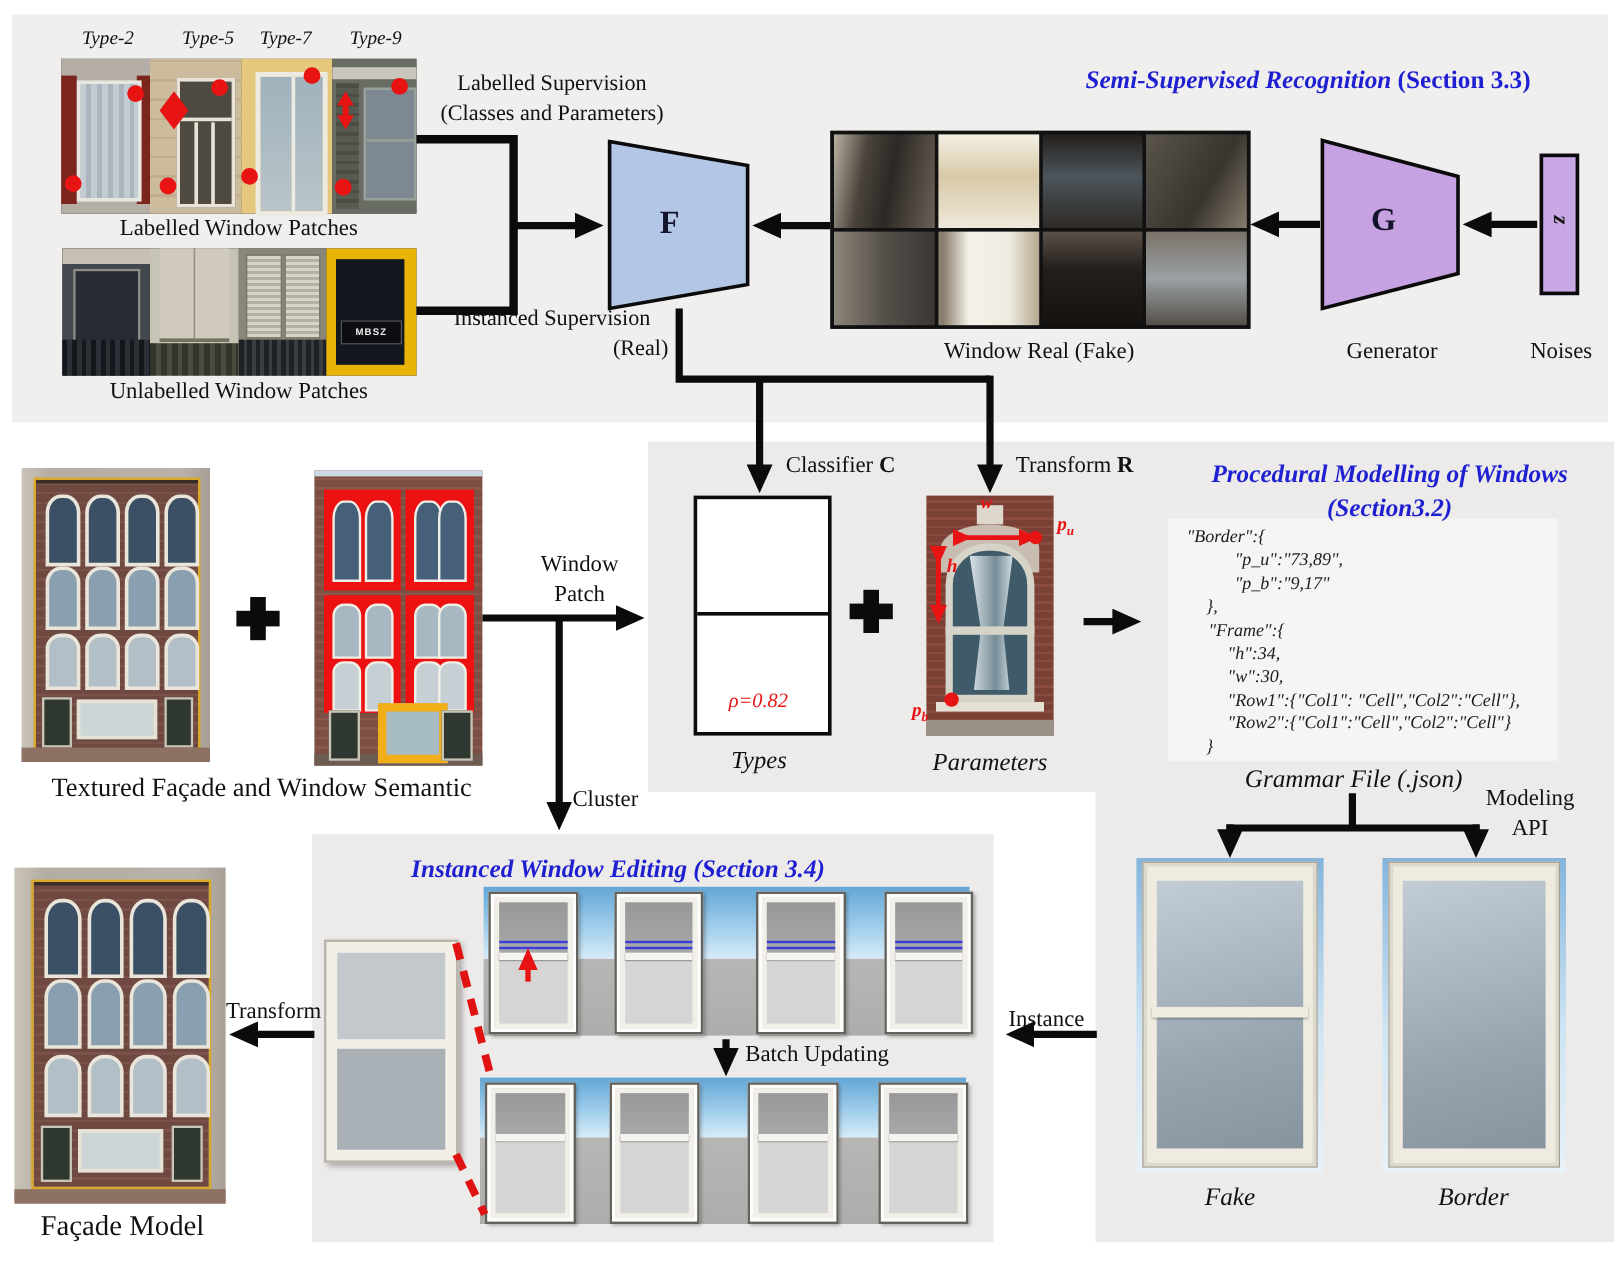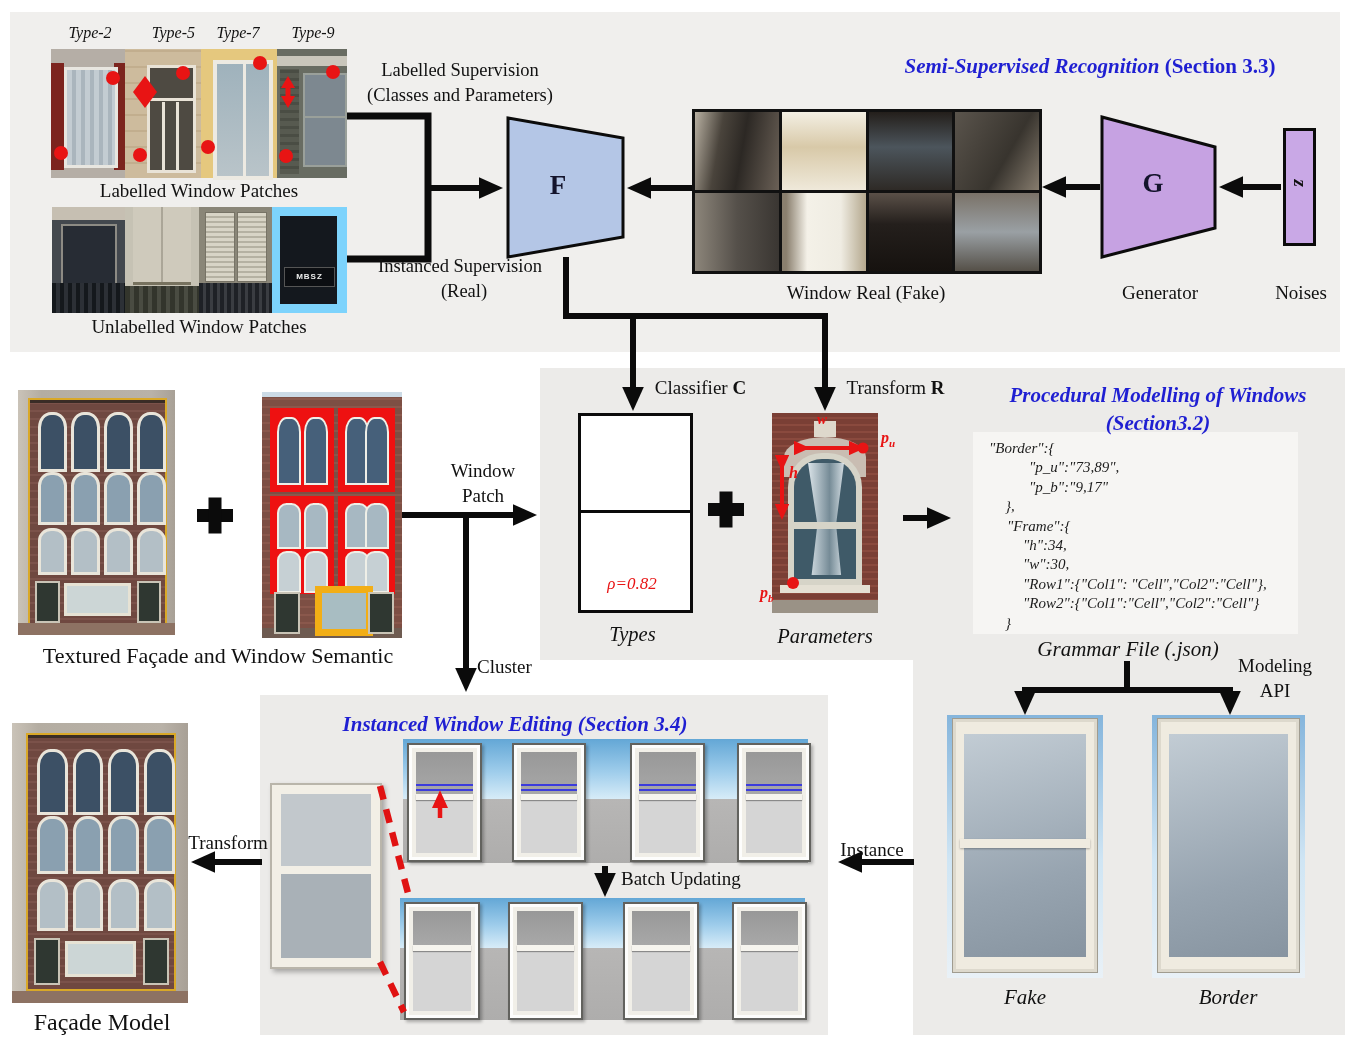--- a/index.html
+++ b/index.html
@@ -51,21 +51,21 @@
   .u2 .sh{position:absolute;left:8px;right:8px;top:0;bottom:28px;
           background:linear-gradient(90deg,#cfcabc 48%,#8f8a7c 50%,#cfcabc 52%);border-bottom:3px solid #77725f;}
   .u2 .bal{position:absolute;left:0;right:0;bottom:0;height:27px;background:#3f4138;
            background:repeating-linear-gradient(90deg,#33352c 0 5px,#4a4c42 5px 9px);}
   .u3{background:#8a8678;}
   .u3 .sa,.u3 .sb{position:absolute;top:5px;width:28px;height:68px;border:1px solid #777366;
           background:repeating-linear-gradient(0deg,#d8d4c6 0 3px,#b5b1a2 3px 5px);}
   .u3 .sa{left:6px;} .u3 .sb{left:38px;}
   .u3 .bal{position:absolute;left:0;right:0;bottom:0;height:30px;
            background:repeating-linear-gradient(90deg,#1e2126 0 4px,#3a3d42 4px 7px);}
-  .u4{background:#7dd3fc;}
+  .u4{background:#eab308;}
   .u4 .win{position:absolute;left:8px;top:9px;width:57px;height:88px;background:#14181e;}
   .u4 .sign{position:absolute;left:12px;top:60px;width:49px;height:18px;background:#0c0e12;border:1px solid #555;
             color:#eee;font-family:"Liberation Sans",sans-serif;font-size:8px;font-weight:bold;
             text-align:center;line-height:18px;letter-spacing:1px;}
   
   #fakegrid{position:absolute;left:692px;top:109px;width:344px;height:159px;background:#111;
             display:grid;grid-template-columns:repeat(4,1fr);grid-template-rows:1fr 1fr;gap:3px;border:3px solid #111;}
   #fakegrid div{position:relative;}
   .fk1{background:linear-gradient(100deg,#b8b0a2,#4a443c 30%,#2c2824 55%,#6a6056);}
   .fk2{background:linear-gradient(180deg,#f3efe3,#d8c9a8 45%,#efe9da);}
@@ -470,21 +470,21 @@
 
   <div class="t it s16 c" style="left:58px;top:24px;width:64px;">Type-2</div>
   <div class="t it s16 c" style="left:131px;top:24px;width:64px;text-align:right;">Type-5</div>
   <div class="t it s16 c" style="left:206px;top:24px;width:64px;">Type-7</div>
   <div class="t it s16 c" style="left:281px;top:24px;width:64px;">Type-9</div>
   <div class="t s19 c" style="left:59px;top:180px;width:280px;">Labelled Window Patches</div>
   <div class="t s19 c" style="left:49px;top:316px;width:300px;">Unlabelled Window Patches</div>
   <div class="t s18 c" style="left:350px;top:60px;width:220px;">Labelled Supervision</div>
   <div class="t s18 c" style="left:350px;top:85px;width:220px;">(Classes and Parameters)</div>
   <div class="t s18 c" style="left:350px;top:256px;width:220px;">Instanced Supervision</div>
-  <div class="t s18 c" style="left:354px;top:281px;width:220px;">(Real)</div>
+  <div class="t s18 c" style="left:337px;top:281px;width:220px;text-align:right;">(Real)</div>
   <div class="t b s27 c" style="left:520px;top:170px;width:76px;color:#14142c;">F</div>
   <div class="t s19 c" style="left:744px;top:282px;width:244px;">Window Real (Fake)</div>
   <div class="t b s27 c" style="left:1115px;top:168px;width:76px;color:#14142c;">G</div>
   <div class="t c" style="left:1283px;top:172px;width:33px;">
     <span class="it b" style="display:inline-block;transform:rotate(90deg);font-size:19px;">z</span>
   </div>
   <div class="t s19 c" style="left:1110px;top:282px;width:100px;">Generator</div>
   <div class="t s19 c" style="left:1262px;top:282px;width:78px;">Noises</div>
   <div class="t s21 c blue b" style="left:850px;top:54px;width:480px;">
     <span class="it">Semi-Supervised Recognition</span><span> (Section 3.3)</span>

